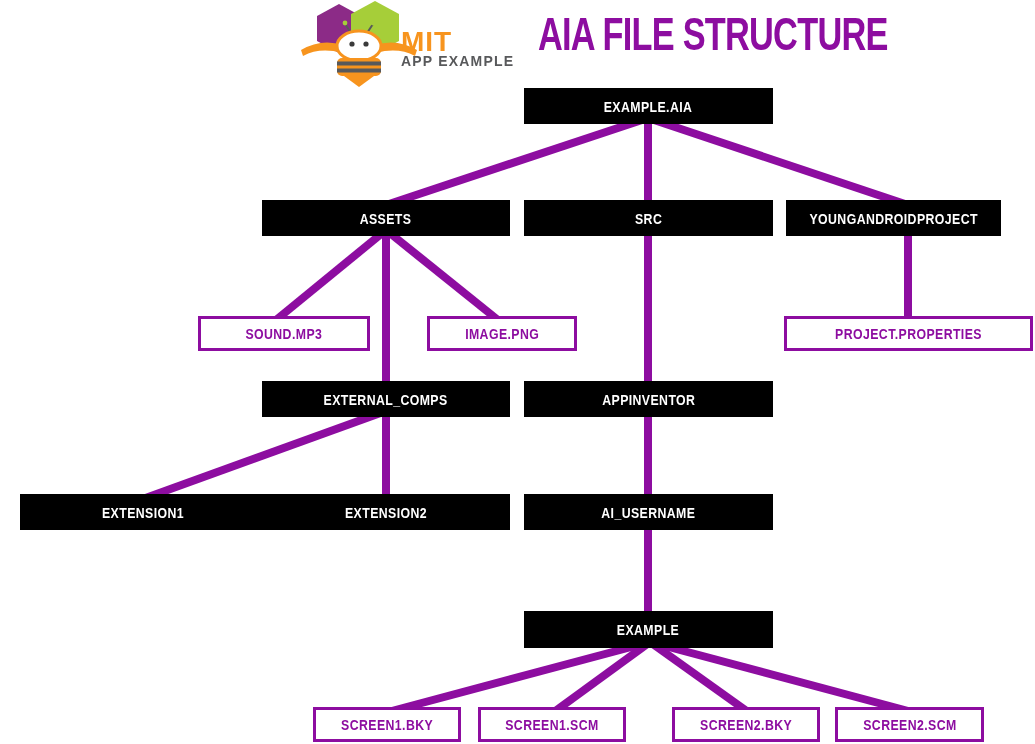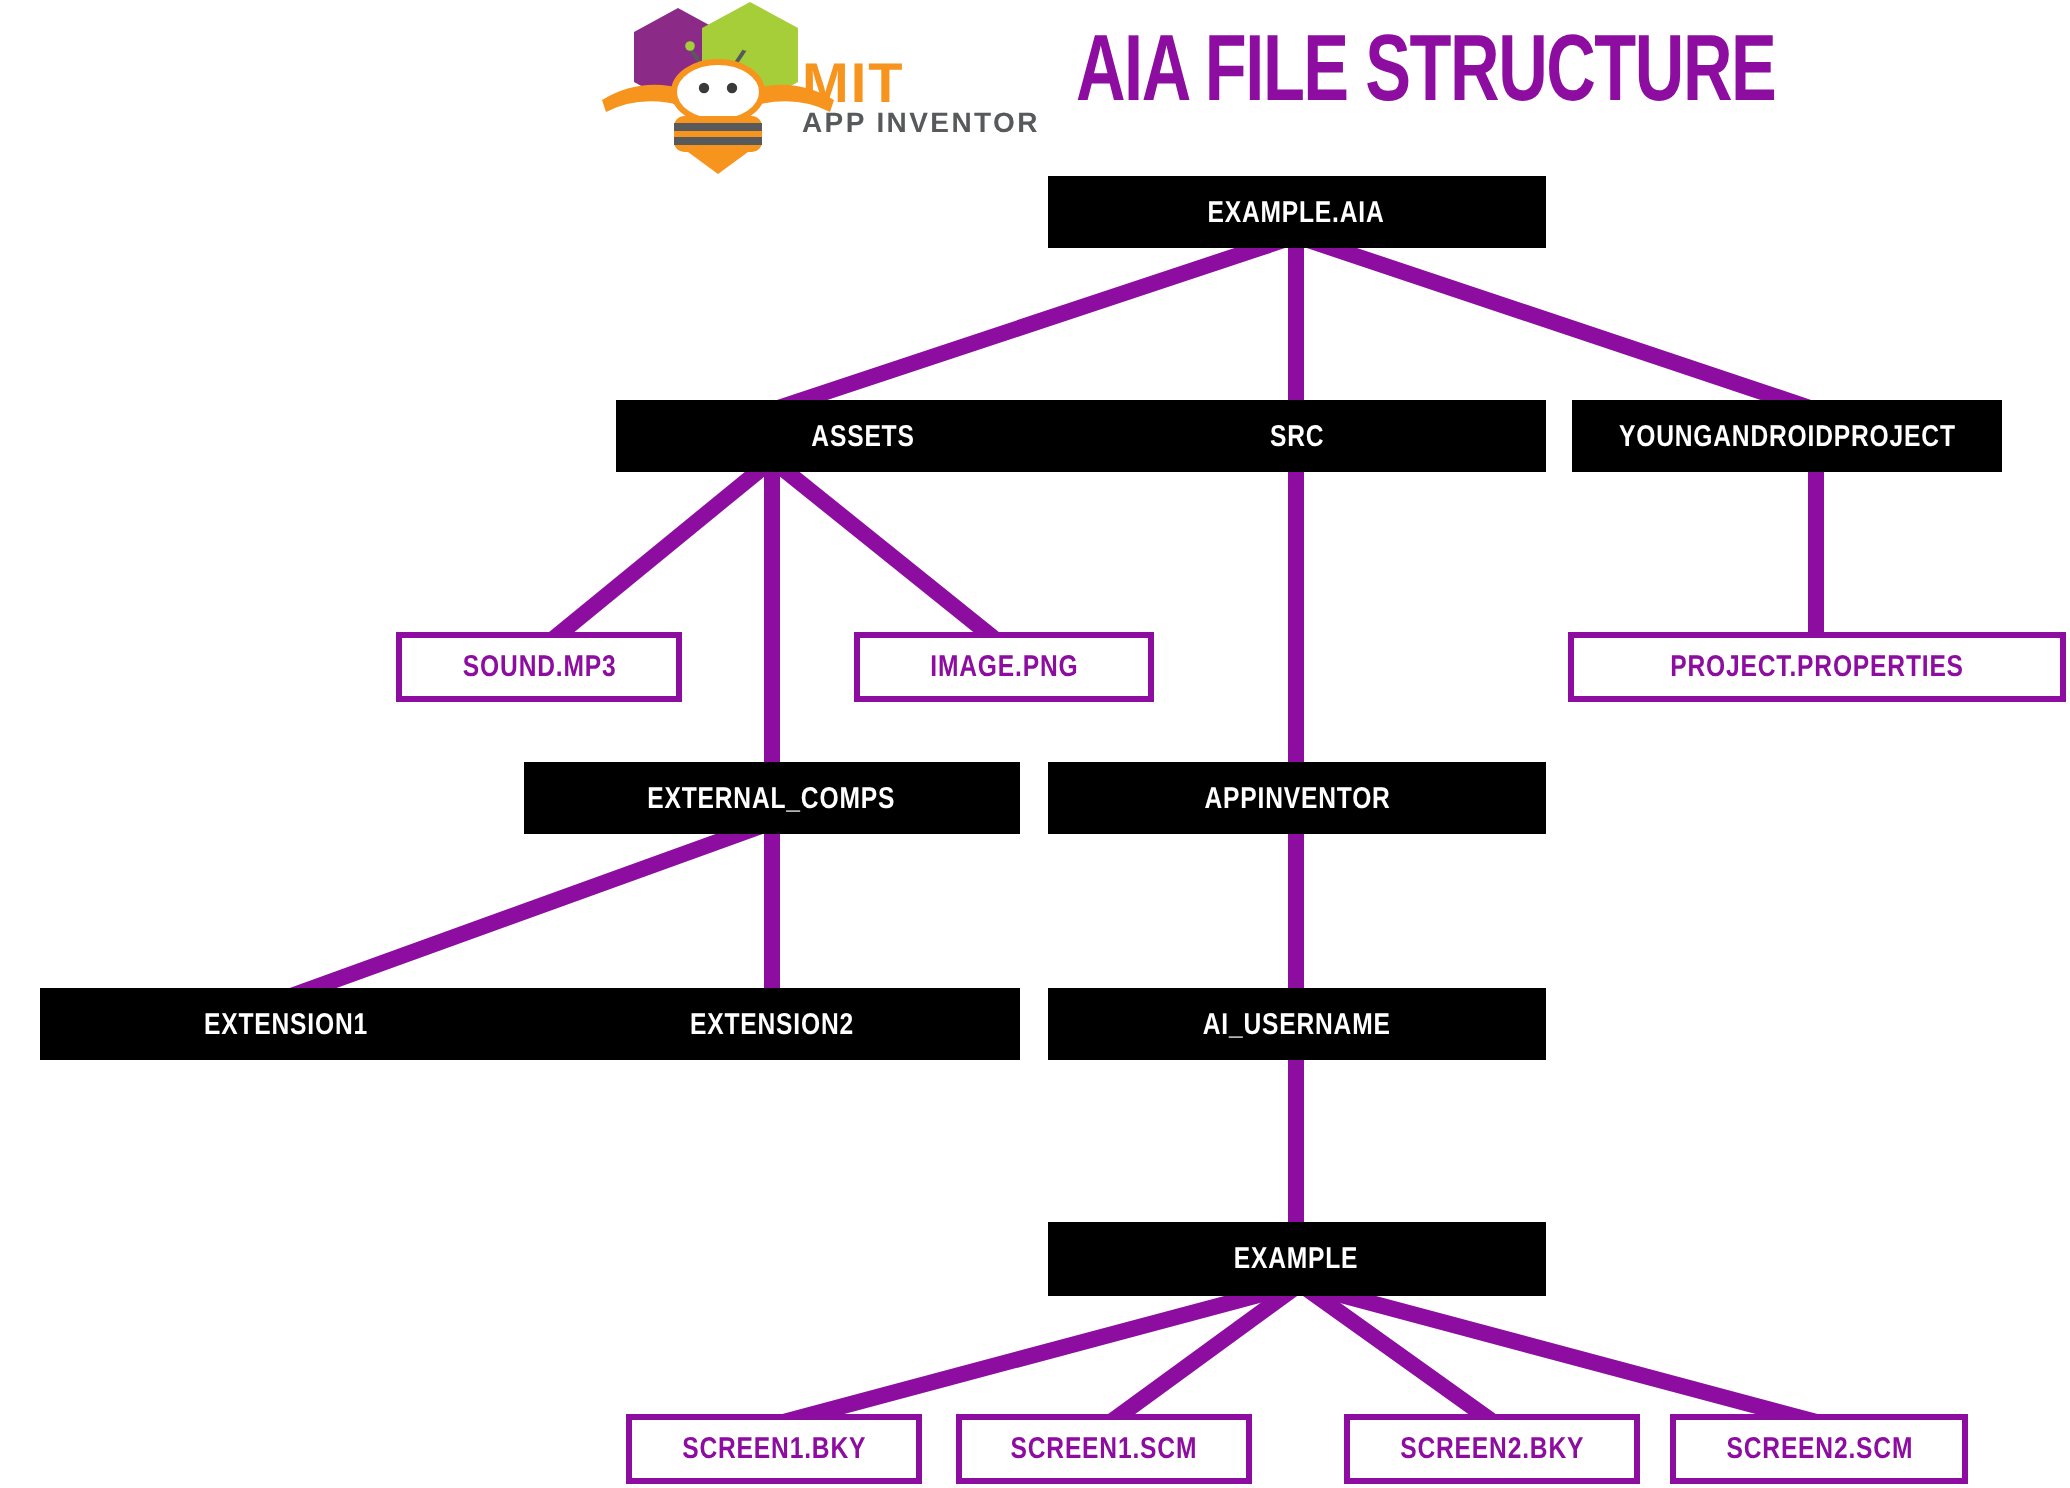--- a/index.html
+++ b/index.html
@@ -67,21 +67,21 @@
     <circle cx="59" cy="44" r="2.6" fill="#3a3a3a"></circle>
     <circle cx="73" cy="44" r="2.6" fill="#3a3a3a"></circle>
 
     <rect x="44" y="58" width="44" height="18" rx="5" fill="#F7941E"></rect>
     <rect x="44" y="61.5" width="44" height="4" fill="#58595B"></rect>
     <rect x="44" y="68.5" width="44" height="4" fill="#58595B"></rect>
 
     <polygon points="51,76 81,76 66,87" fill="#F7941E"></polygon>
   </svg>
   <div class="logo-mit">MIT</div>
-  <div class="logo-appinv">APP INVENTOR</div>
+  <div class="logo-appinv">APP EXAMPLE</div>
 
   <div class="page-title">AIA FILE STRUCTURE</div>
 
   <svg id="edges" width="1035" height="744" viewBox="0 0 1035 744">
     <line x1="648" y1="118" x2="386" y2="205"></line>
     <line x1="648" y1="118" x2="648" y2="205"></line>
     <line x1="648" y1="118" x2="908" y2="205"></line>
     <line x1="386" y1="230" x2="276" y2="320"></line>
     <line x1="386" y1="230" x2="498" y2="320"></line>
     <line x1="386" y1="230" x2="386" y2="385"></line>
@@ -94,31 +94,31 @@
     <line x1="650" y1="642" x2="388" y2="712"></line>
     <line x1="650" y1="642" x2="554" y2="712"></line>
     <line x1="650" y1="642" x2="748" y2="712"></line>
     <line x1="650" y1="642" x2="912" y2="712"></line>
   </svg>
 
   <div class="node filled" style="left:524px; top:88px; width:249px; height:36px;">
     <span>EXAMPLE.AIA</span>
   </div>
 
-  <div class="node filled" style="left:262px; top:200px; width:248px; height:36px;margin-left:46px;">
+  <div class="node filled" style="left:262px; top:200px; width:248px; height:36px;">
     <span>ASSETS</span>
   </div>
   <div class="node filled" style="left:524px; top:200px; width:249px; height:36px;">
     <span>SRC</span>
   </div>
   <div class="node filled" style="left:786px; top:200px; width:215px; height:36px;">
     <span>YOUNGANDROIDPROJECT</span>
   </div>
 
-  <div class="node outlined" style="left:198px; top:316px; width:143px; height:35px;">
+  <div class="node outlined" style="left:198px; top:316px; width:172px; height:35px;">
     <span>SOUND.MP3</span>
   </div>
   <div class="node outlined" style="left:427px; top:316px; width:150px; height:35px;">
     <span>IMAGE.PNG</span>
   </div>
   <div class="node outlined" style="left:784px; top:316px; width:249px; height:35px;">
     <span>PROJECT.PROPERTIES</span>
   </div>
 
   <div class="node filled" style="left:262px; top:381px; width:248px; height:36px;">

